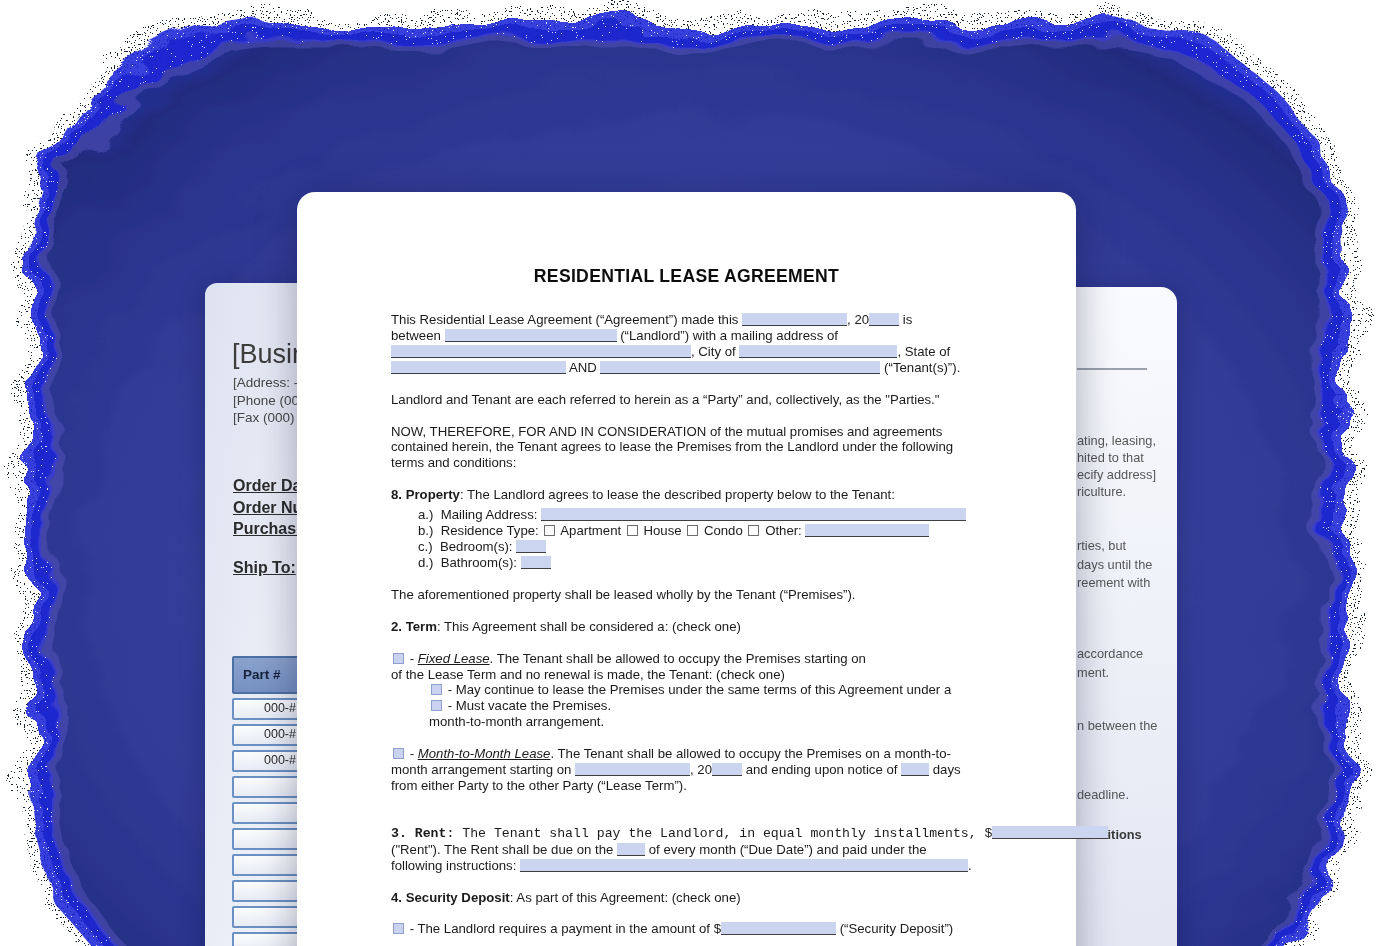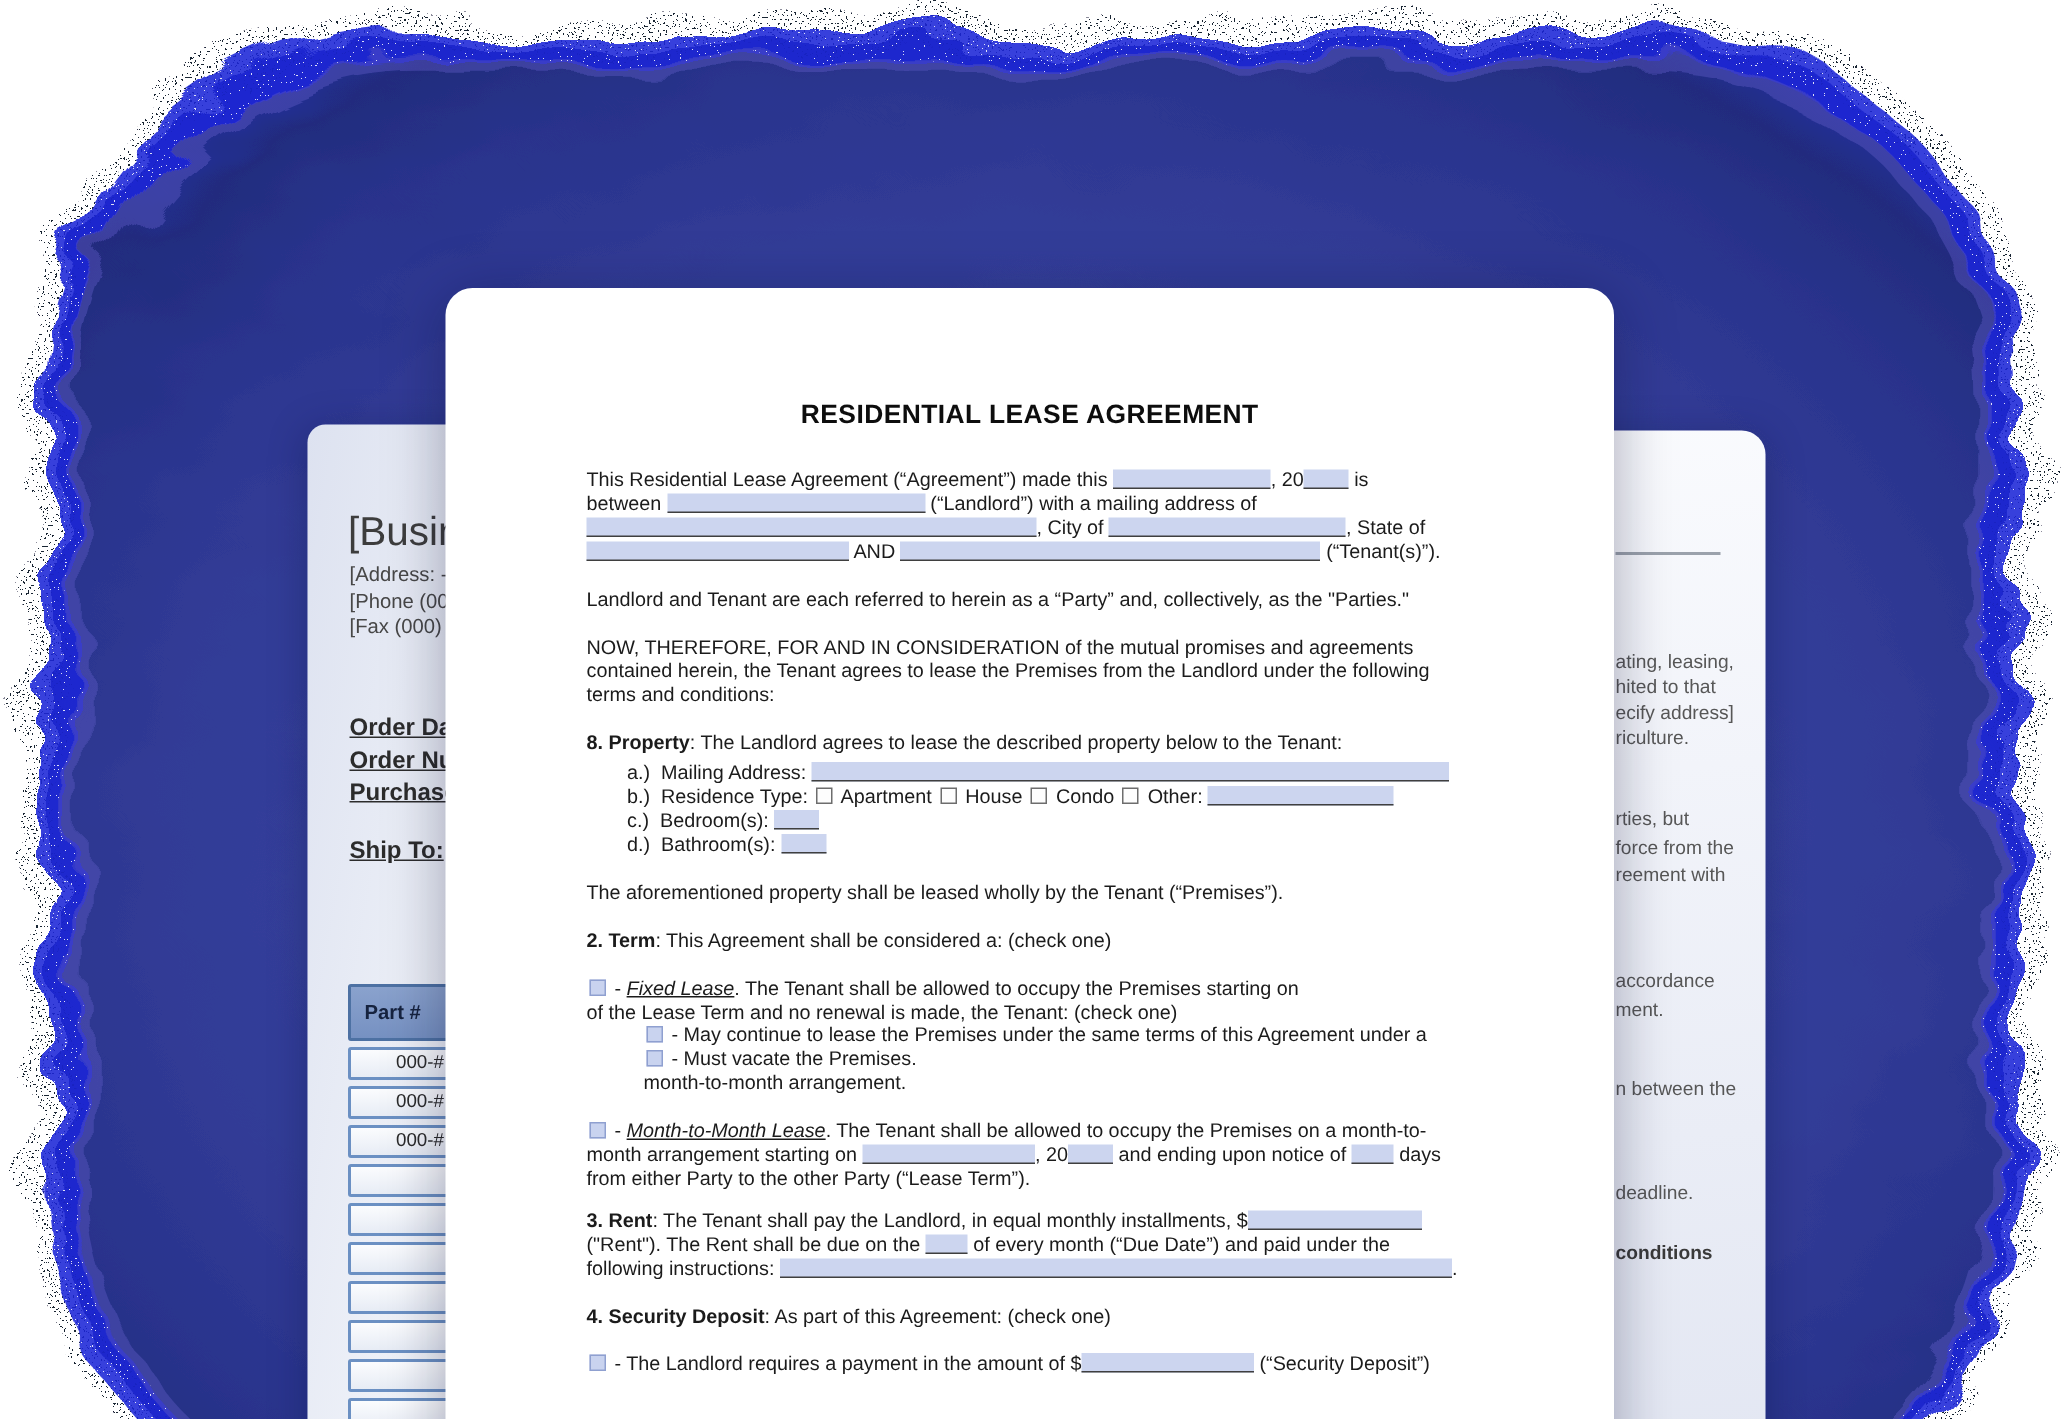--- a/index.html
+++ b/index.html
@@ -126,21 +126,21 @@
   </div>
 
   <div class="card right-card">
     <div class="right-hr"></div>
     <div>
         <div class="frag" style="top: 146px;">ating, leasing,</div>
         <div class="frag" style="top: 163px;">hited to that</div>
         <div class="frag" style="top: 180px;">ecify address]</div>
         <div class="frag" style="top: 197px;">riculture.</div>
         <div class="frag" style="top: 251px;">rties, but</div>
-        <div class="frag" style="top: 270px;">force from the</div>
+        <div class="frag" style="top: 270px;">days until the</div>
         <div class="frag" style="top: 288px;">reement with</div>
         <div class="frag" style="top: 359px;">accordance</div>
         <div class="frag" style="top: 378px;">ment.</div>
         <div class="frag" style="top: 431px;">n between the</div>
         <div class="frag" style="top: 500px;">deadline.</div>
         <div class="frag bold" style="top: 540px;">conditions</div>
       </div>
   </div>
 
   <div class="card main-card">
@@ -162,21 +162,21 @@
         <div class="doc-line" style="margin-top: 16px;"><span class="seg-t">The aforementioned property shall be leased wholly by the Tenant (“Premises”).</span></div>
         <div class="doc-line" style="margin-top: 16px;"><span class="seg-b">2. Term</span><span class="seg-t">: This Agreement shall be considered a: (check one)</span></div>
         <div class="doc-line" style="margin-top: 16px;"><span class="chk blue"></span><span class="seg-t"> - </span><span class="seg-iu">Fixed Lease</span><span class="seg-t">. The Tenant shall be allowed to occupy the Premises starting on</span></div>
         <div class="doc-line"><span class="seg-t">of the Lease Term and no renewal is made, the Tenant: (check one)</span></div>
         <div class="doc-line ind2"><span class="chk blue"></span><span class="seg-t"> - May continue to lease the Premises under the same terms of this Agreement under a</span></div>
         <div class="doc-line ind2"><span class="chk blue"></span><span class="seg-t"> - Must vacate the Premises.</span></div>
         <div class="doc-line ind2"><span class="seg-t">month-to-month arrangement.</span></div>
         <div class="doc-line" style="margin-top: 16px;"><span class="chk blue"></span><span class="seg-t"> - </span><span class="seg-iu">Month-to-Month Lease</span><span class="seg-t">. The Tenant shall be allowed to occupy the Premises on a month-to-</span></div>
         <div class="doc-line"><span class="seg-t">month arrangement starting on </span><span class="blank" style="width: 115px;"></span><span class="seg-t">, 20</span><span class="blank" style="width: 30px;"></span><span class="seg-t"> and ending upon notice of </span><span class="blank" style="width: 28px;"></span><span class="seg-t"> days</span></div>
         <div class="doc-line"><span class="seg-t">from either Party to the other Party (“Lease Term”).</span></div>
-        <div class="doc-line" style="margin-top: 12px;"><span class="seg-b">3. Rent</span><span class="seg-t">: The Tenant shall pay the Landlord, in equal monthly installments, $</span><span class="blank" style="width: 116px;"></span></div>
+        <div class="doc-line" style="margin-top: 32px; font-family: Liberation Mono, monospace;"><span class="seg-b">3. Rent</span><span class="seg-t">: The Tenant shall pay the Landlord, in equal monthly installments, $</span><span class="blank" style="width: 116px;"></span></div>
         <div class="doc-line"><span class="seg-t">("Rent"). The Rent shall be due on the </span><span class="blank" style="width: 28px;"></span><span class="seg-t"> of every month (“Due Date”) and paid under the</span></div>
         <div class="doc-line"><span class="seg-t">following instructions: </span><span class="blank" style="width: 448px;"></span><span class="seg-t">.</span></div>
         <div class="doc-line" style="margin-top: 16px;"><span class="seg-b">4. Security Deposit</span><span class="seg-t">: As part of this Agreement: (check one)</span></div>
         <div class="doc-line" style="margin-top: 16px;"><span class="chk blue"></span><span class="seg-t"> - The Landlord requires a payment in the amount of $</span><span class="blank" style="width: 115px;"></span><span class="seg-t"> (“Security Deposit”)</span></div>
       </div>
   </div>
 
 </div>
 
 </body></html>

